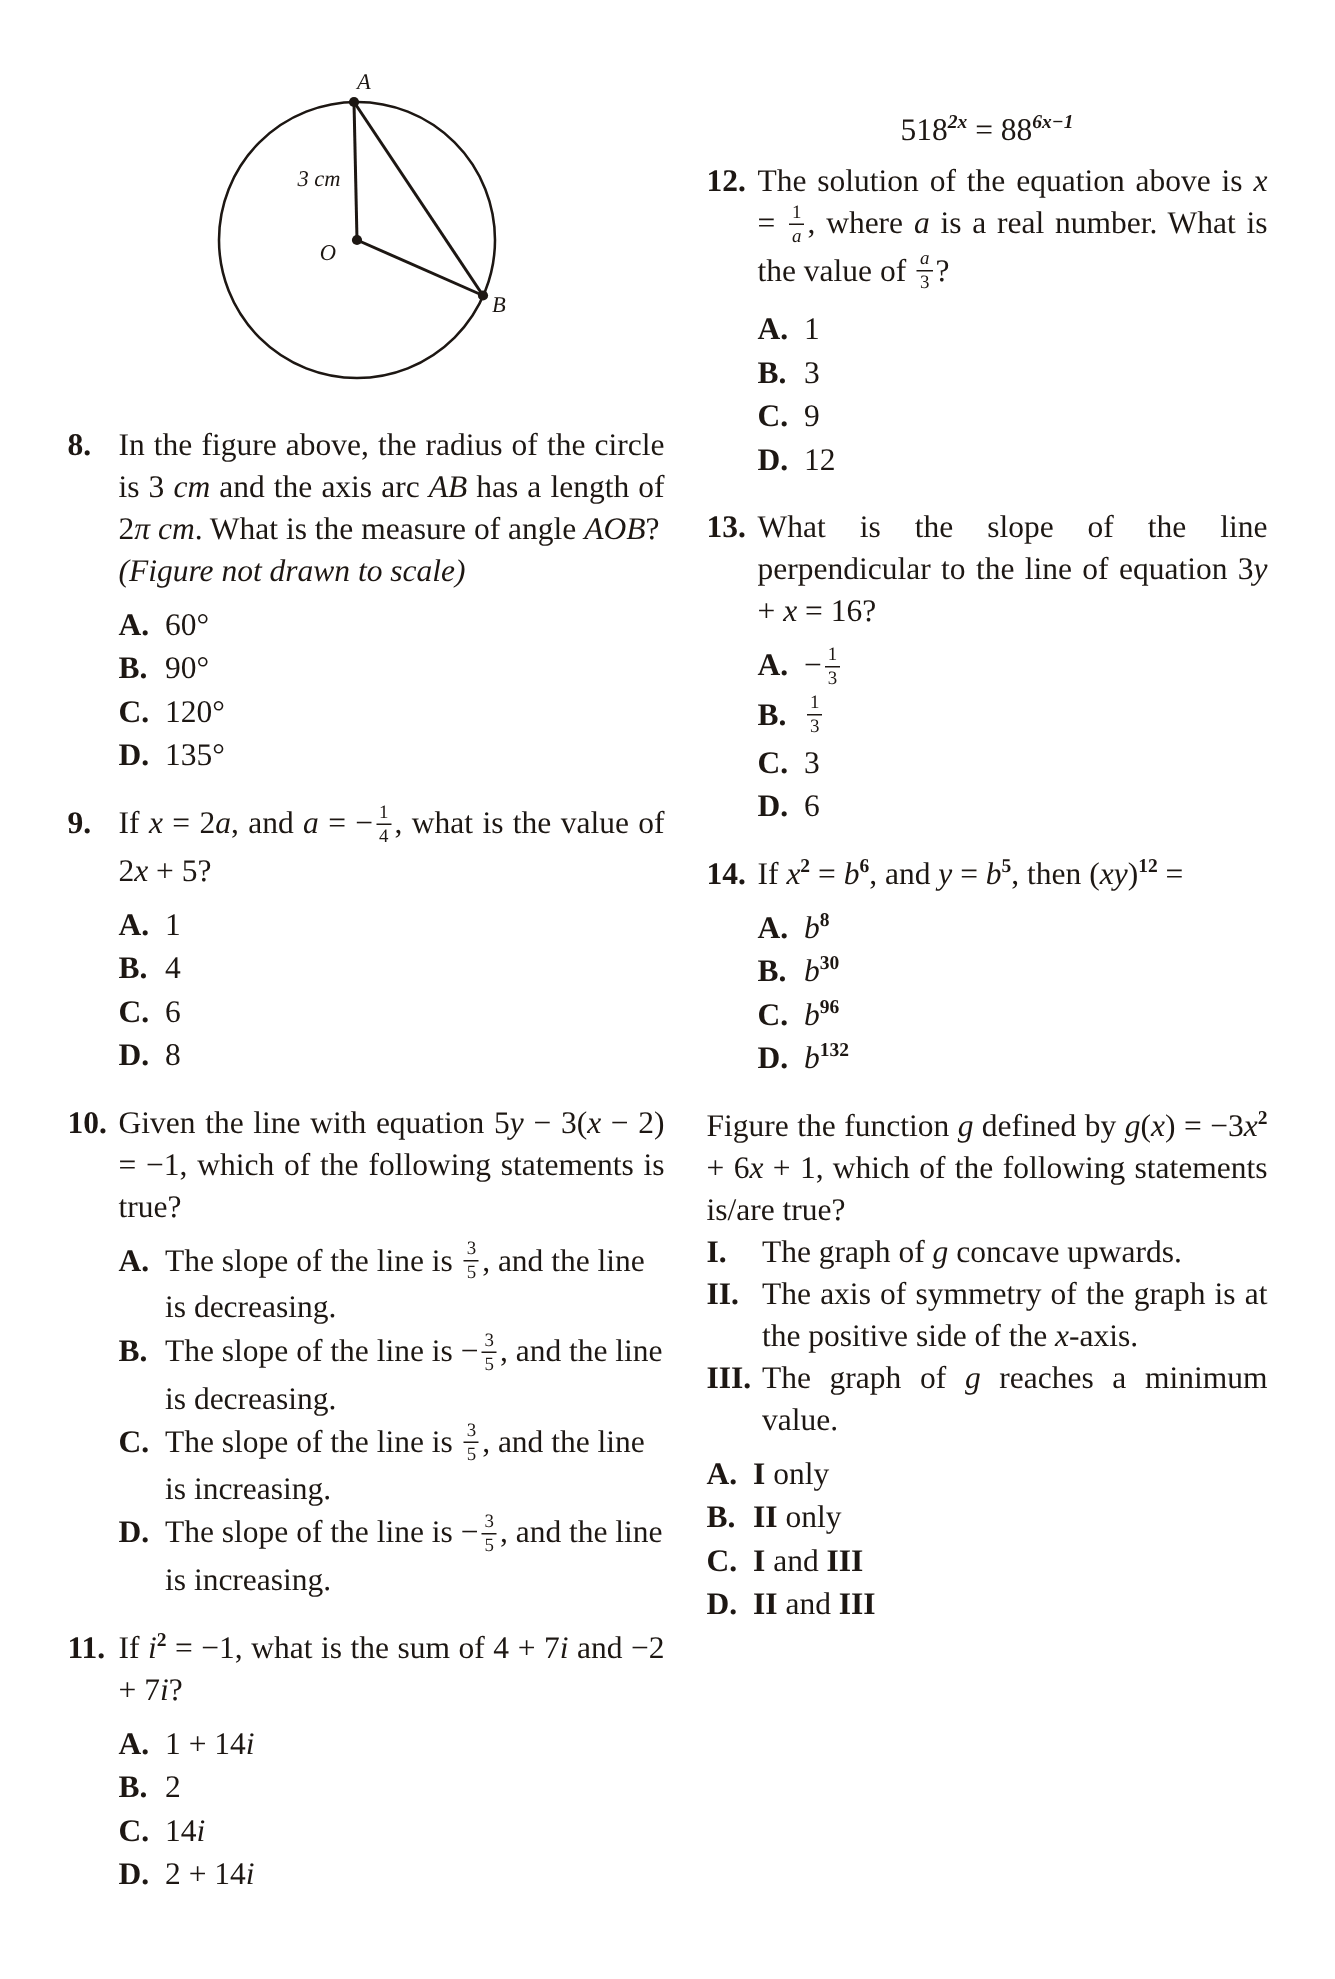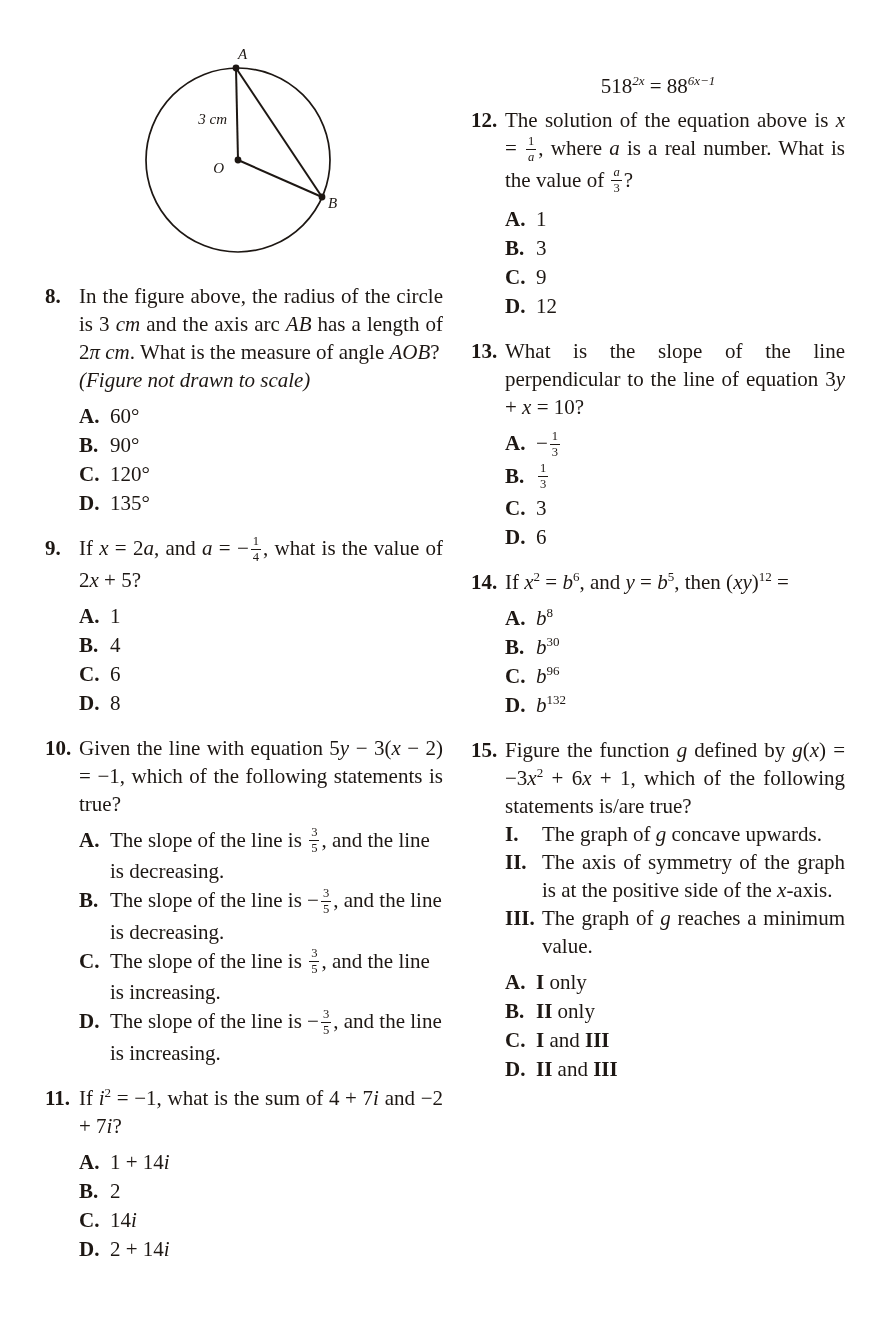--- a/index.html
+++ b/index.html
@@ -42,21 +42,21 @@
   .option { display: flex; margin: 1px 0; }
   .option .letter { width: 31px; flex: none; font-weight: bold; }
   .option .ocontent { flex: 1; }
   .ritem { display: flex; }
   .ritem .rlabel { width: 37px; flex: none; font-weight: bold; }
   .ritem .rtext { flex: 1; text-align: justify; }
 
   
   .it { font-style: italic; }
   .bd { font-weight: bold; }
-  sup { font-size: 0.62em; line-height: 0; vertical-align: super; }
+  sup { font-size: 0.62em; line-height: 0; vertical-align: super; font-weight: bold; }
   sup.it { font-style: italic; }
   .frac {
     display: inline-block; vertical-align: middle;
     text-align: center; font-size: 0.6em; line-height: 1.18;
     margin: 0 2px; position: relative; top: -1px;
   }
   .frac .fnum { display: block; border-bottom: 1.3px solid currentColor; padding: 0 2px; }
   .frac .fden { display: block; padding: 0 2px; }
   .frac .it { font-style: italic; }
 </style>
@@ -216,21 +216,21 @@
                   <span class="ocontent"><span>12</span></span>
                 </div>
               </div>
             </div>
           </div>
         </div>
         <div class="question">
           <div class="qrow">
             <div class="qnum">13.</div>
             <div class="qcontent">
-              <div class="qbody"><span>What is the slope of the line perpendicular to the line of equation 3</span><span class="it">y</span><span> + </span><span class="it">x</span><span> = 10?</span></div>
+              <div class="qbody"><span>What is the slope of the line perpendicular to the line of equation 3</span><span class="it">y</span><span> + </span><span class="it">x</span><span> = 16?</span></div>
               <div class="options">
                 <div class="option">
                   <span class="letter">A.</span>
                   <span class="ocontent"><span>−</span><span class="frac"><span class="fnum">1</span><span class="fden">3</span></span></span>
                 </div>
                 <div class="option">
                   <span class="letter">B.</span>
                   <span class="ocontent"><span class="frac"><span class="fnum">1</span><span class="fden">3</span></span></span>
                 </div>
                 <div class="option">
@@ -266,21 +266,20 @@
                 <div class="option">
                   <span class="letter">D.</span>
                   <span class="ocontent"><span class="it">b</span><sup>132</sup></span>
                 </div>
               </div>
             </div>
           </div>
         </div>
         <div class="question">
           <div class="qrow">
-            <div class="qnum">15.</div>
             <div class="qcontent">
               <div class="qbody"><span>Figure the function </span><span class="it">g</span><span> defined by </span><span class="it">g</span><span>(</span><span class="it">x</span><span>) = −3</span><span class="it">x</span><sup>2</sup><span> + 6</span><span class="it">x</span><span> + 1, which of the following statements is/are true?</span></div>
               <div class="ritem">
                 <span class="rlabel">I.</span>
                 <span class="rtext"><span>The graph of </span><span class="it">g</span><span> concave upwards.</span></span>
               </div>
               <div class="ritem">
                 <span class="rlabel">II.</span>
                 <span class="rtext"><span>The axis of symmetry of the graph is at the positive side of the </span><span class="it">x</span><span>-axis.</span></span>
               </div>

